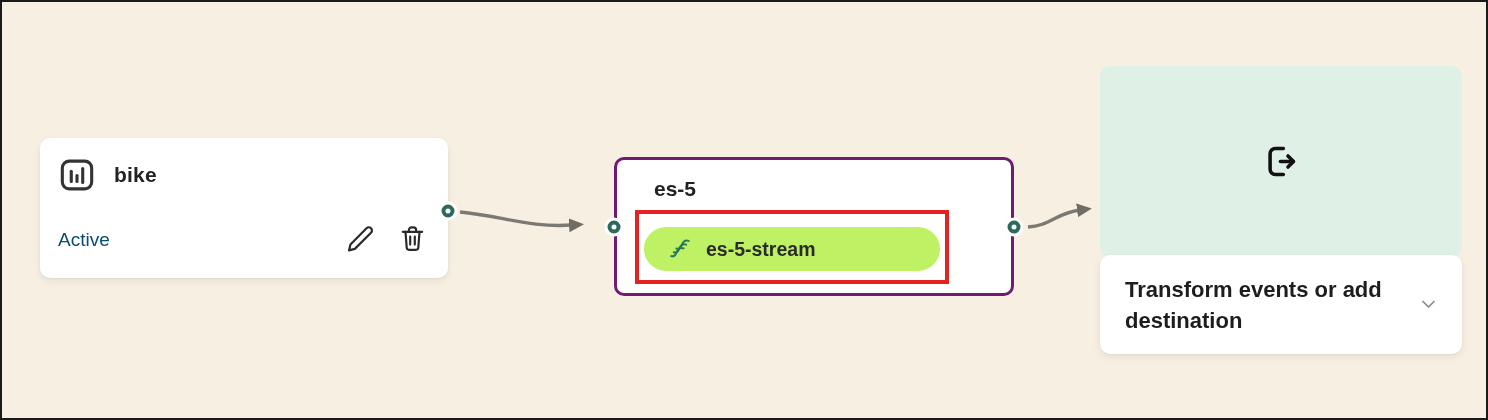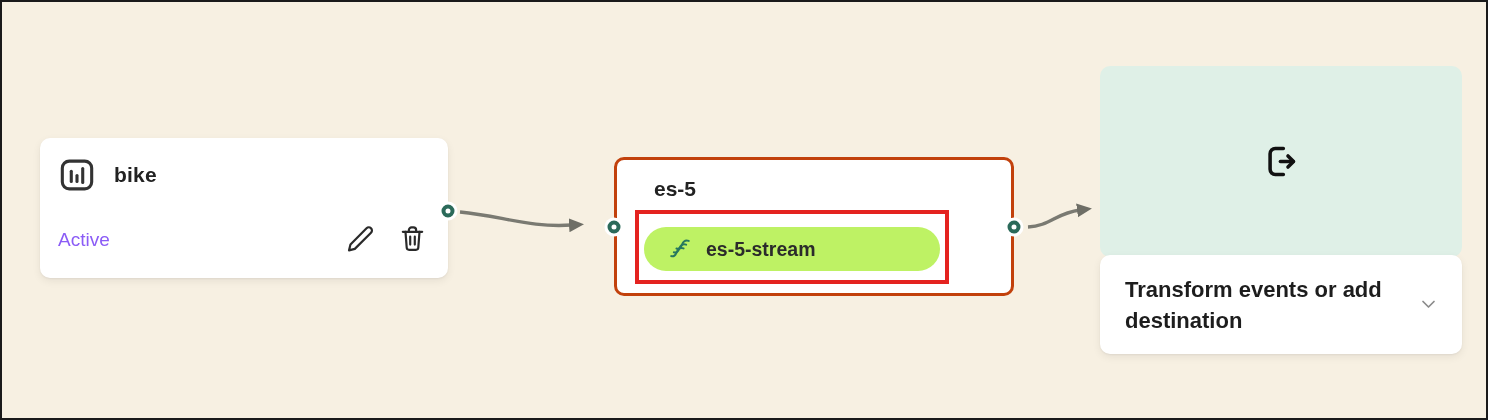--- a/index.html
+++ b/index.html
@@ -17,28 +17,28 @@
   .shadow { box-shadow:0 1px 2px rgba(0,0,0,.05), 0 3px 8px rgba(0,0,0,.07); }
 
   
   .node-source { left:38px; top:136px; width:408px; height:140px;
                  display:flex; flex-direction:column; justify-content:space-between;
                  padding:20px 21px 22px 18px; }
   .src-top { display:flex; align-items:center; gap:18px; }
   .src-icon-box { flex:0 0 auto; display:flex; }
   .node-title { font-size:21px; font-weight:700; color:#222; letter-spacing:.2px; }
   .src-bottom { display:flex; align-items:center; }
-  .status-text { font-size:19px; color:#8b5cf6; flex:1; }
+  .status-text { font-size:19px; color:#0c4a6e; flex:1; }
   .icon-btn { background:none; border:none; padding:0; margin:0; cursor:pointer;
               display:flex; align-items:center; }
   .icon-btn + .icon-btn { margin-left:23px; }
 
   
   .node-pipeline { left:612px; top:155px; width:400px; height:139px;
-                   border:3px solid #c2410c; }
+                   border:3px solid #701a75; }
   .pipe-title { position:absolute; left:37px; top:17px;
                 font-size:21px; font-weight:700; color:#222; }
   .highlight-box { position:absolute; left:18px; top:50px; width:314px; height:74px;
                    border:4px solid #e42320; z-index:2; }
   .stream-pill { position:absolute; left:27px; top:67px; width:296px; height:44px;
                  background:#bef264; border-radius:22px;
                  display:flex; align-items:center; padding:0 16px 0 23px; gap:13px;
                  cursor:pointer; z-index:1; }
   .stream-pill .pill-label { font-size:19.5px; font-weight:700; color:#2b2b2b; }
 

